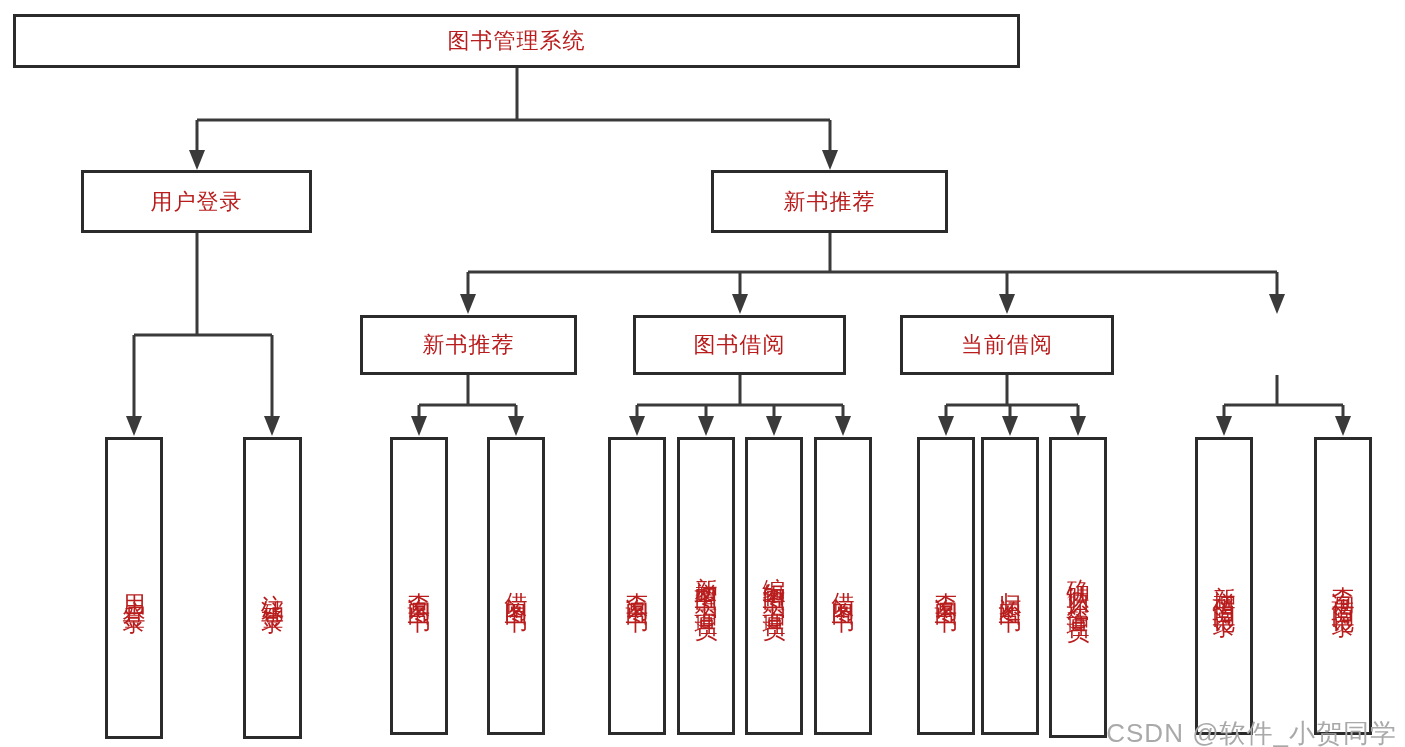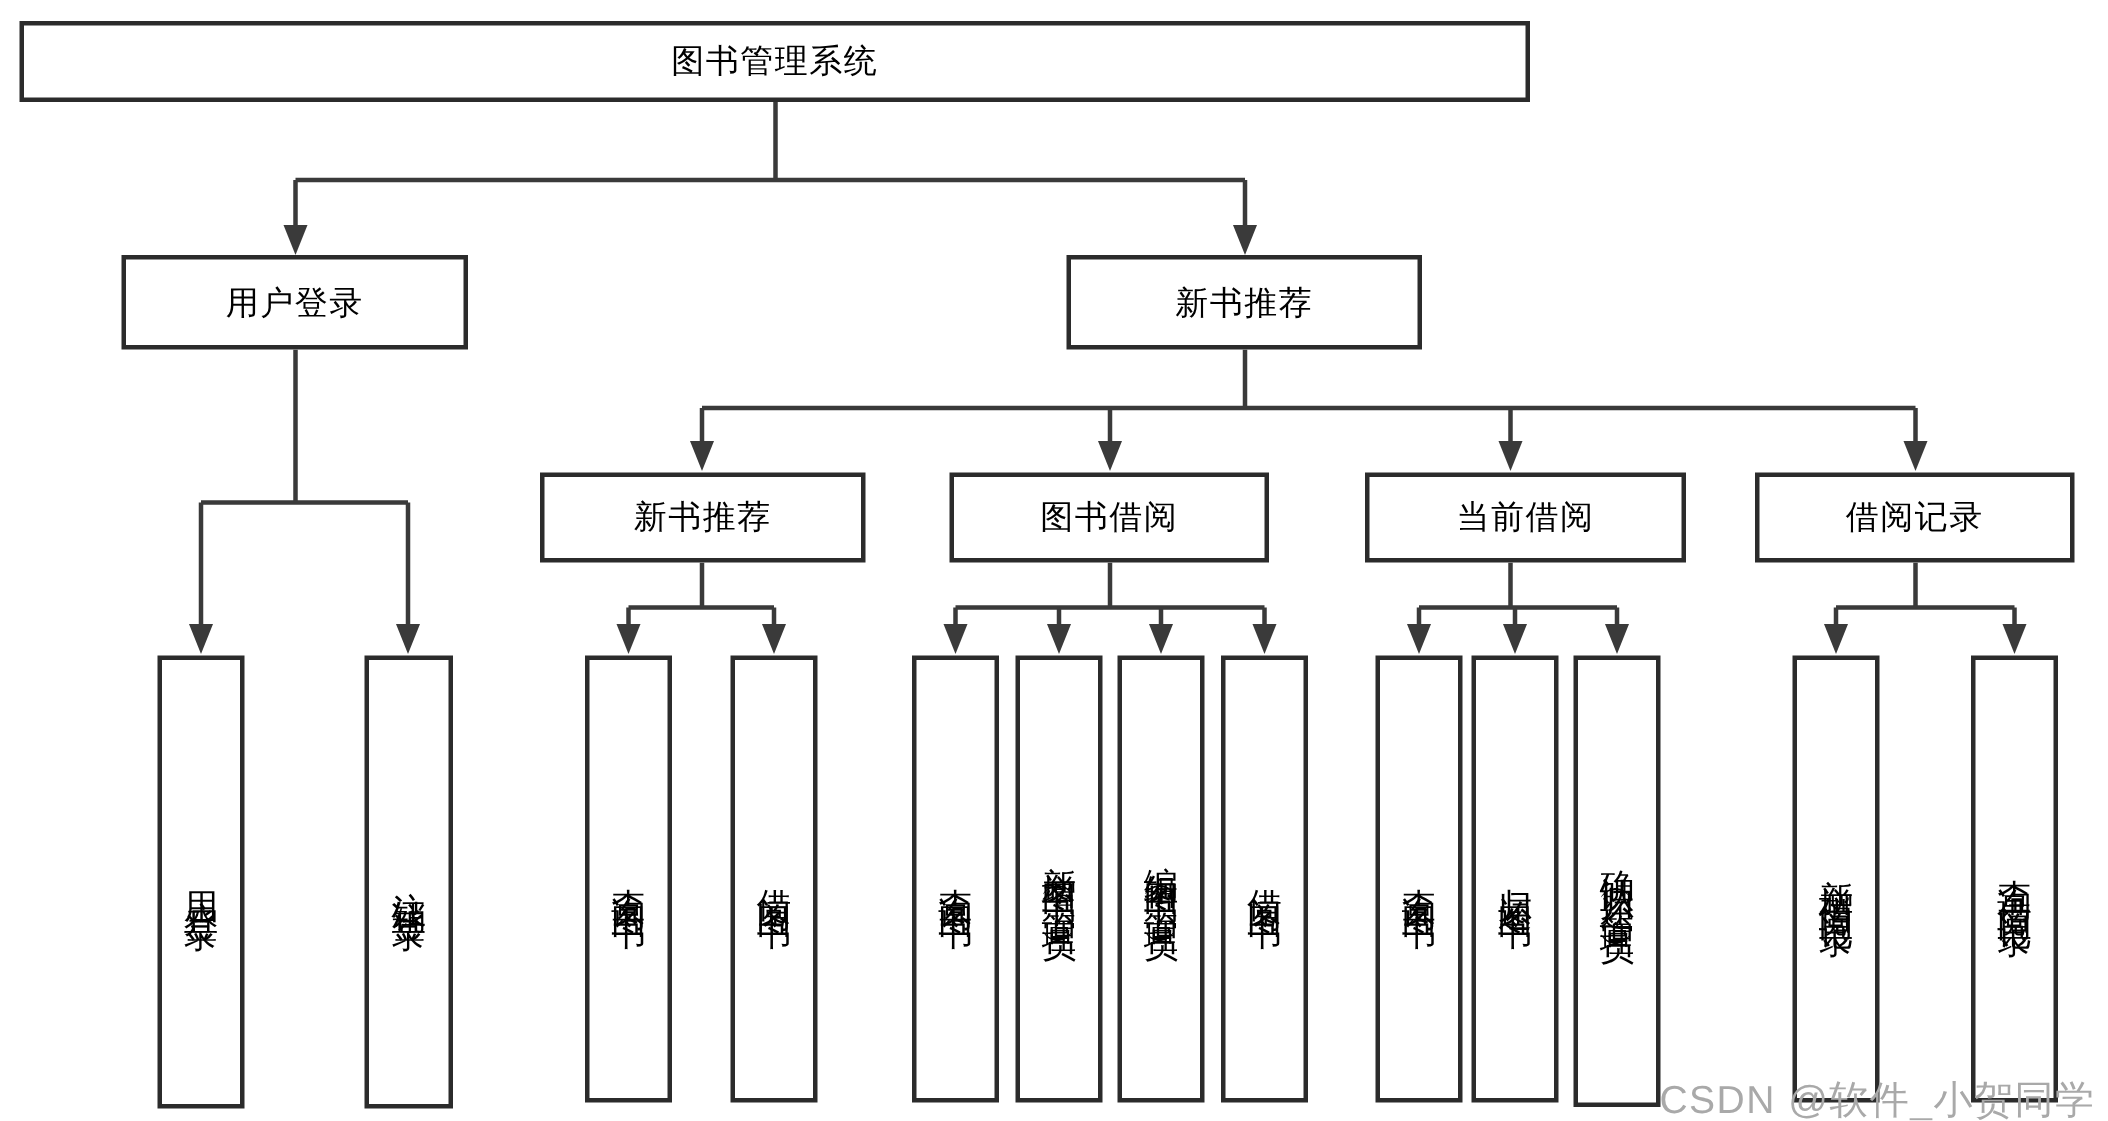--- a/index.html
+++ b/index.html
@@ -22,21 +22,21 @@
   }
   .node {
     position: absolute;
     box-sizing: border-box;
     border: 3px solid #2b2b2b;
     background: #ffffff;
     display: flex;
     align-items: center;
     justify-content: center;
     font-size: 22px;
-    color: #000000;
+    color: #b91c1c;
     letter-spacing: 1px;
     white-space: nowrap;
   }
   .leaf {
     writing-mode: vertical-rl;
     text-orientation: mixed;
     font-size: 23px;
     letter-spacing: 6px;
     white-space: normal;
     line-height: 1;
@@ -89,22 +89,21 @@
     </g>
   </svg>
 
   <div class="node" style="left:13px; top:14px; width:1007px; height:54px;">图书管理系统</div>
 
   <div class="node" style="left:81px; top:170px; width:231px; height:63px;">用户登录</div>
   <div class="node" style="left:711px; top:170px; width:237px; height:63px;">新书推荐</div>
 
   <div class="node" style="left:360px; top:315px; width:217px; height:60px;">新书推荐</div>
   <div class="node" style="left:633px; top:315px; width:213px; height:60px;">图书借阅</div>
-  <div class="node" style="left:900px; top:315px; width:214px; height:60px;margin-left:10px;">当前借阅</div>
-  <div class="node" style="left:1170px; top:315px; width:213px; height:60px;">借阅记录</div>
+  <div class="node" style="left:900px; top:315px; width:214px; height:60px;">当前借阅</div>
 
   <div class="node leaf" style="left:105px; top:437px; width:58px; height:302px;">用户登录</div>
   <div class="node leaf" style="left:243px; top:437px; width:59px; height:302px;">注销登录</div>
 
   <div class="node leaf" style="left:390px; top:437px; width:58px; height:298px;">查询图书</div>
   <div class="node leaf" style="left:487px; top:437px; width:58px; height:298px;">借阅图书</div>
 
   <div class="node leaf" style="left:608px; top:437px; width:58px; height:298px;">查询图书</div>
   <div class="node leaf" style="left:677px; top:437px; width:58px; height:298px;">新增图书（管理员）</div>
   <div class="node leaf" style="left:745px; top:437px; width:58px; height:298px;">编辑图书（管理员）</div>

